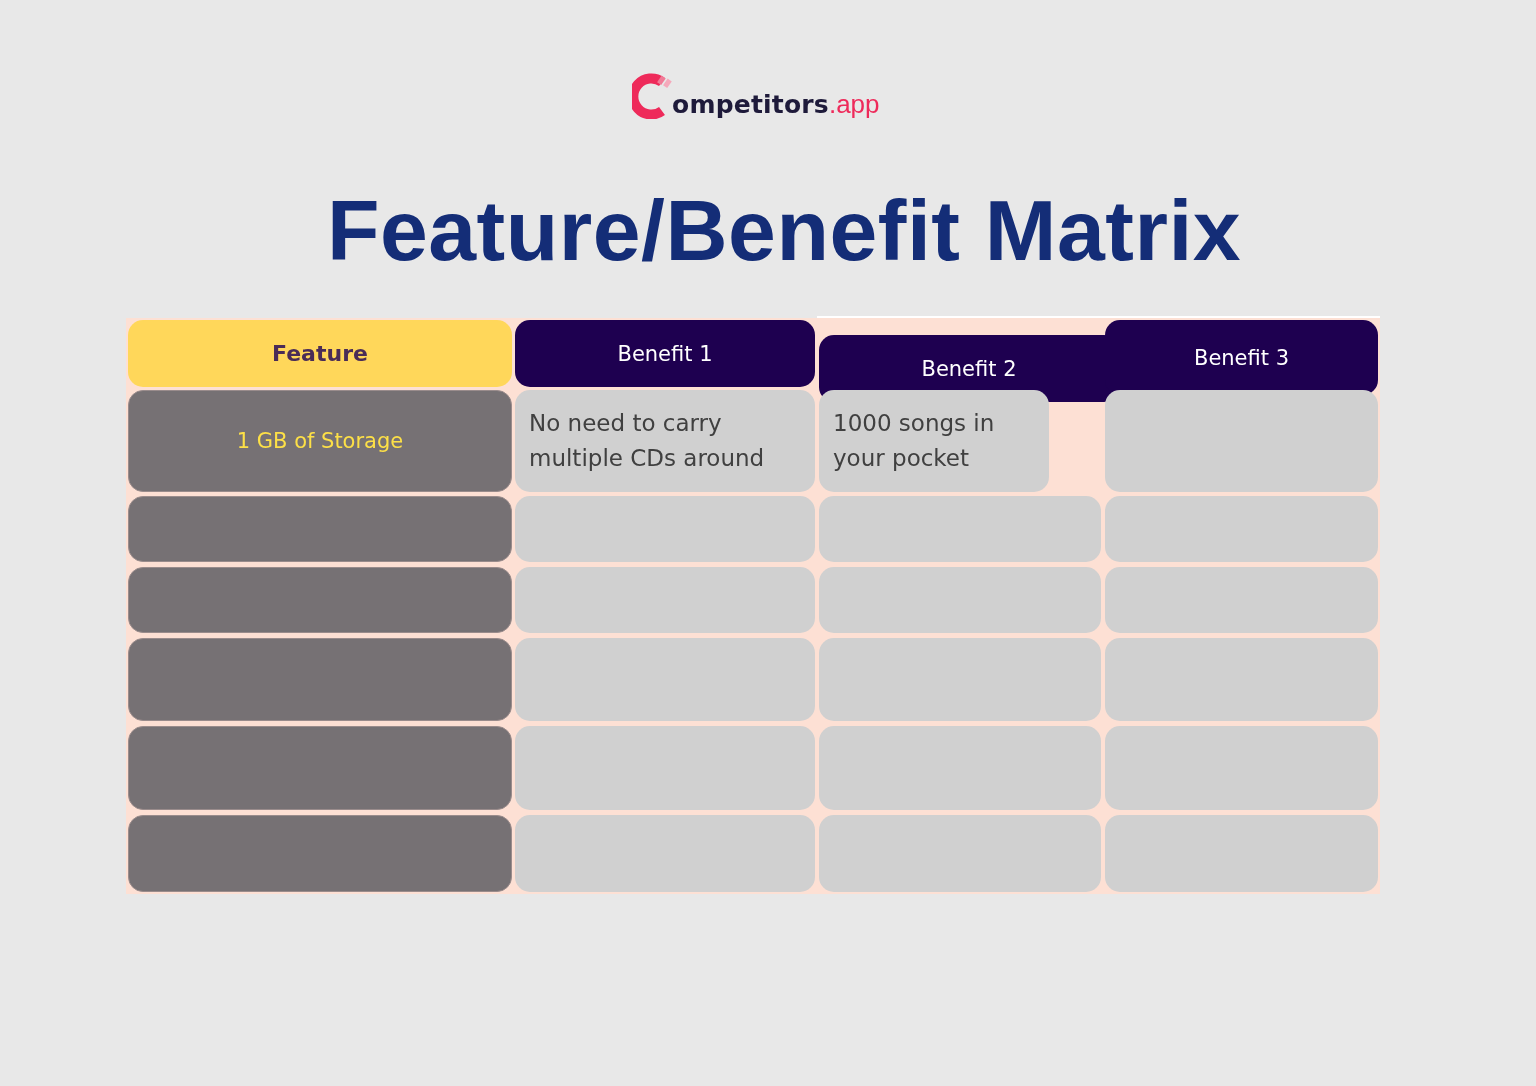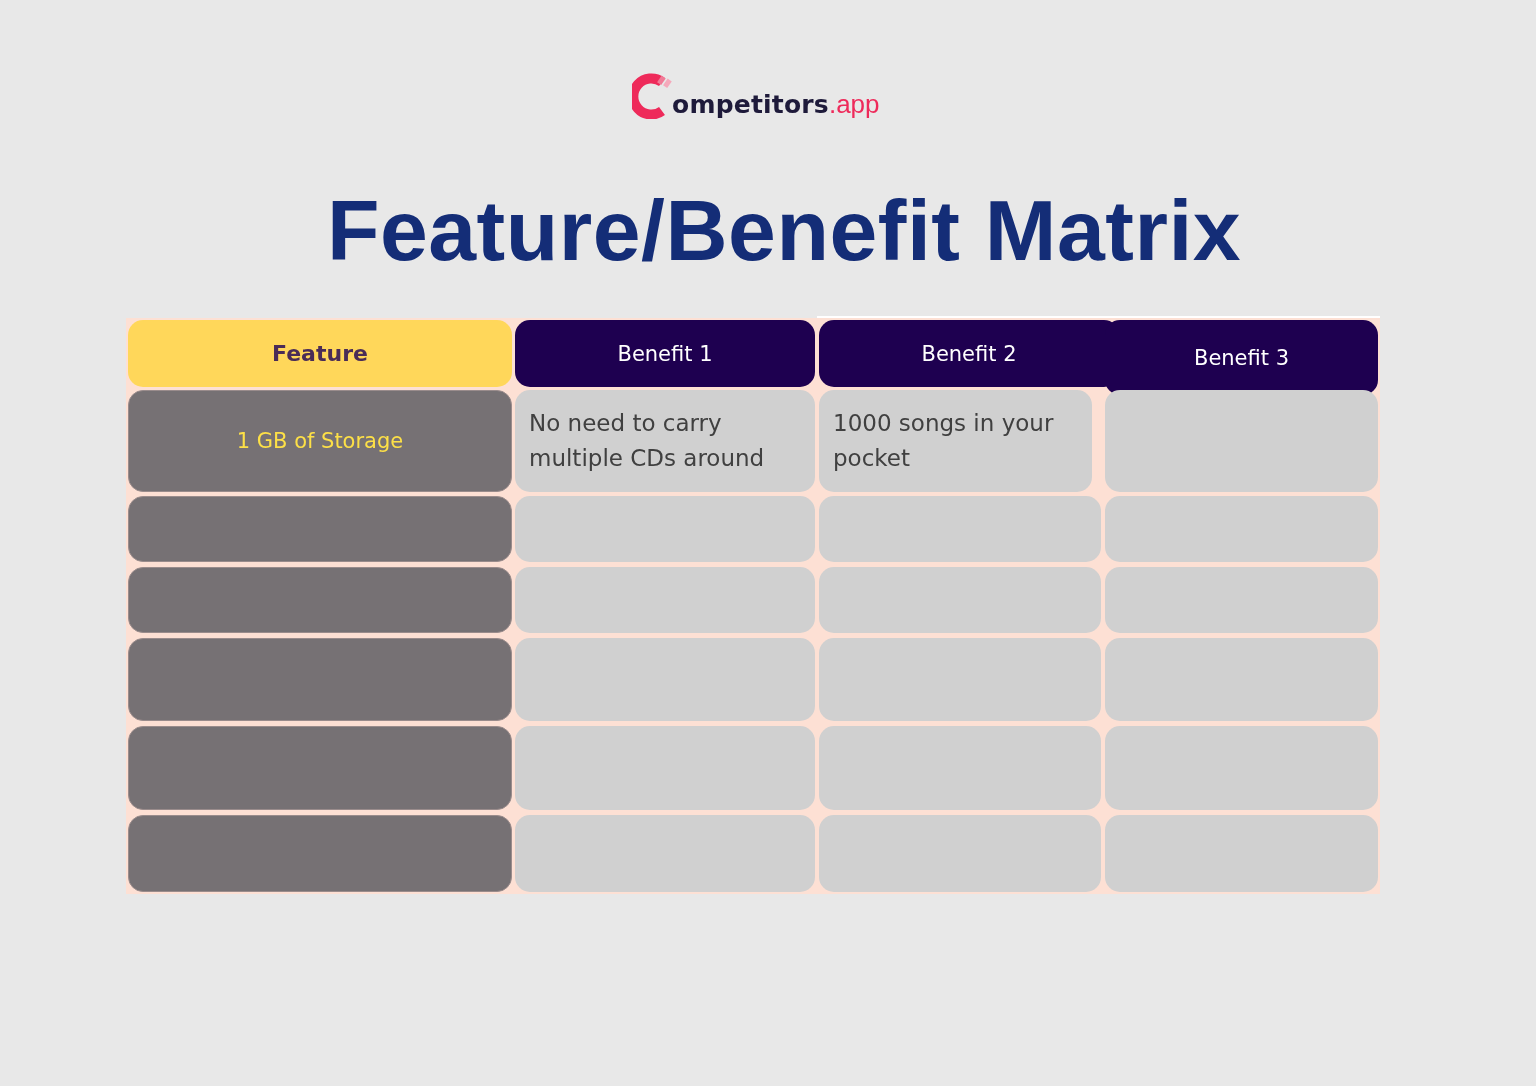--- a/index.html
+++ b/index.html
@@ -132,26 +132,26 @@
 </div>
 
 <h1 class="page-title">Feature/Benefit Matrix</h1>
 
 <div class="top-white-line"></div>
 
 <div class="matrix">
 
   <div class="cell head-feature" style="left:2px; top:2px; width:384px; height:67px;">Feature</div>
   <div class="cell head-benefit" style="left:389px; top:2px; width:300px; height:67px;">Benefit 1</div>
-  <div class="cell head-benefit" style="left:693px; top:2px; width:300px; height:67px;">Benefit 2</div>
+  <div class="cell head-benefit" style="left:693px; top:17px; width:300px; height:67px;">Benefit 2</div>
   <div class="cell head-benefit" style="left:979px; top:2px; width:273px; height:75px;">Benefit 3</div>
 
   <div class="cell feature-cell" style="left:2px; top:72px; width:384px; height:102px;">1 GB of Storage</div>
   <div class="cell benefit-cell" style="left:389px; top:72px; width:300px; height:102px;">No need to carry multiple CDs around</div>
-  <div class="cell benefit-cell" style="left:693px; top:72px; width:273px; height:102px;">1000 songs in your pocket</div>
+  <div class="cell benefit-cell" style="left:693px; top:72px; width:230px; height:102px;">1000 songs in your pocket</div>
   <div class="cell benefit-cell" style="left:979px; top:72px; width:273px; height:102px;"></div>
 
   <div class="cell feature-cell" style="left:2px; top:178px; width:384px; height:66px;"></div>
   <div class="cell benefit-cell" style="left:389px; top:178px; width:300px; height:66px;"></div>
   <div class="cell benefit-cell" style="left:693px; top:178px; width:282px; height:66px;"></div>
   <div class="cell benefit-cell" style="left:979px; top:178px; width:273px; height:66px;"></div>
 
   <div class="cell feature-cell" style="left:2px; top:249px; width:384px; height:66px;"></div>
   <div class="cell benefit-cell" style="left:389px; top:249px; width:300px; height:66px;"></div>
   <div class="cell benefit-cell" style="left:693px; top:249px; width:282px; height:66px;"></div>

